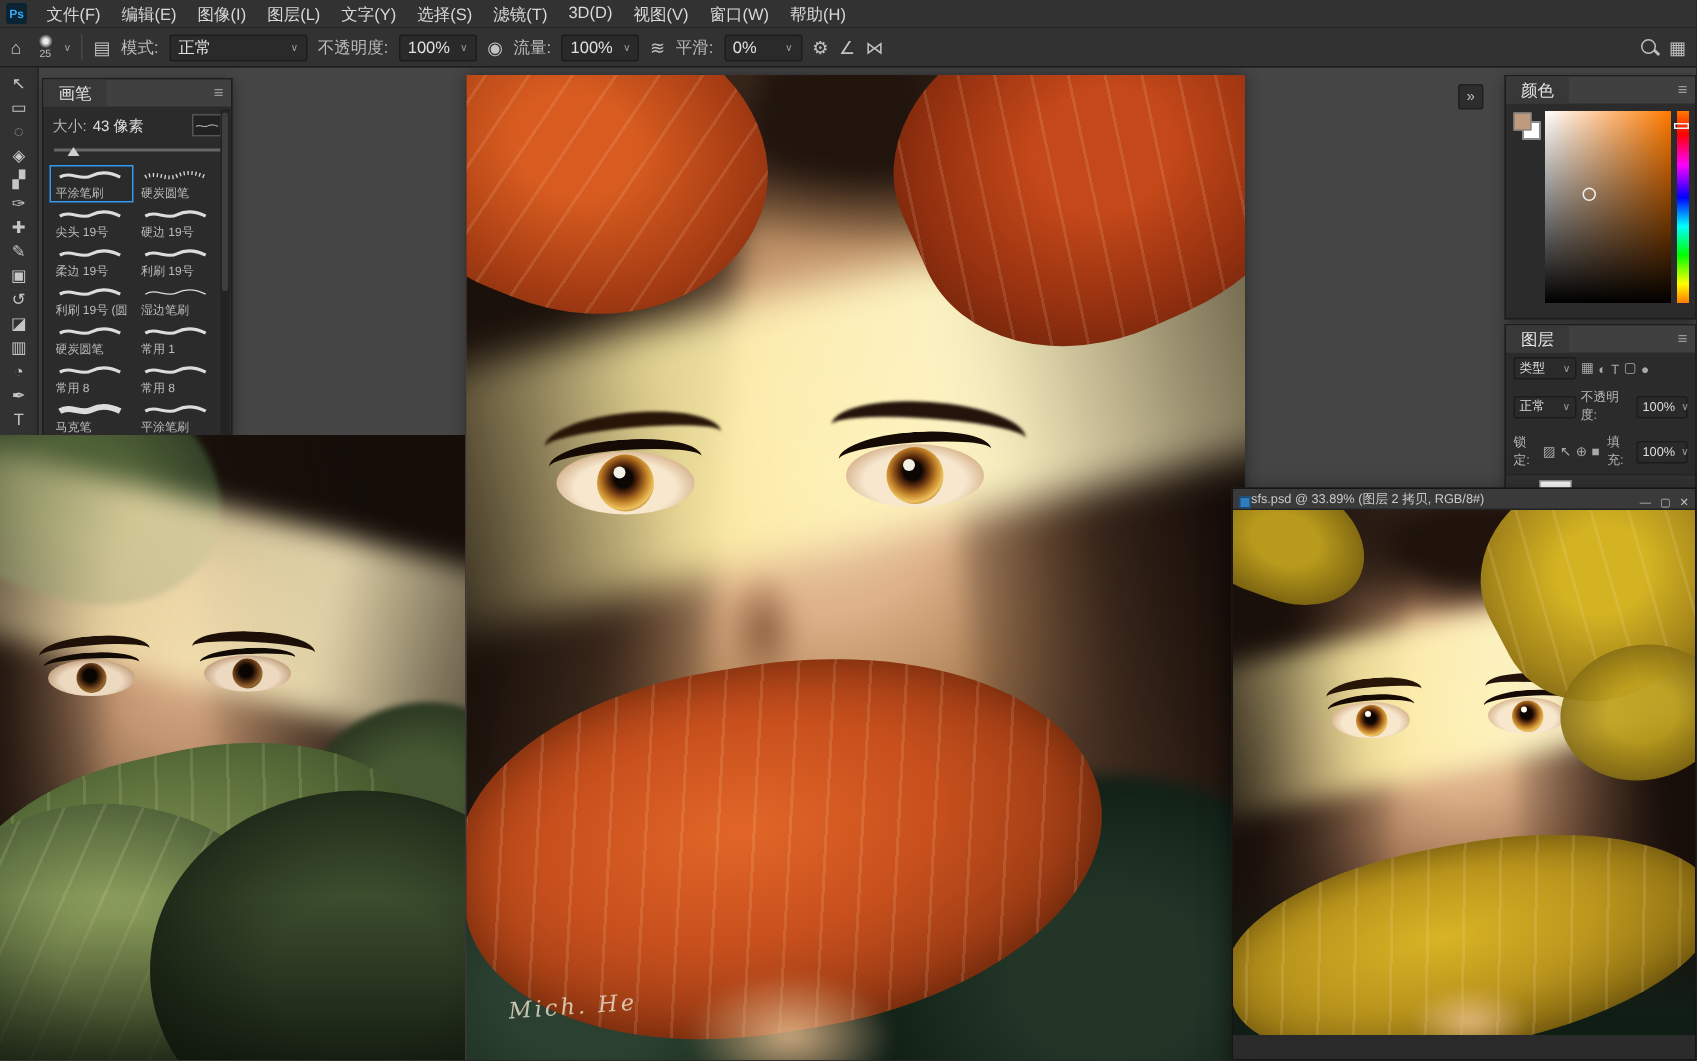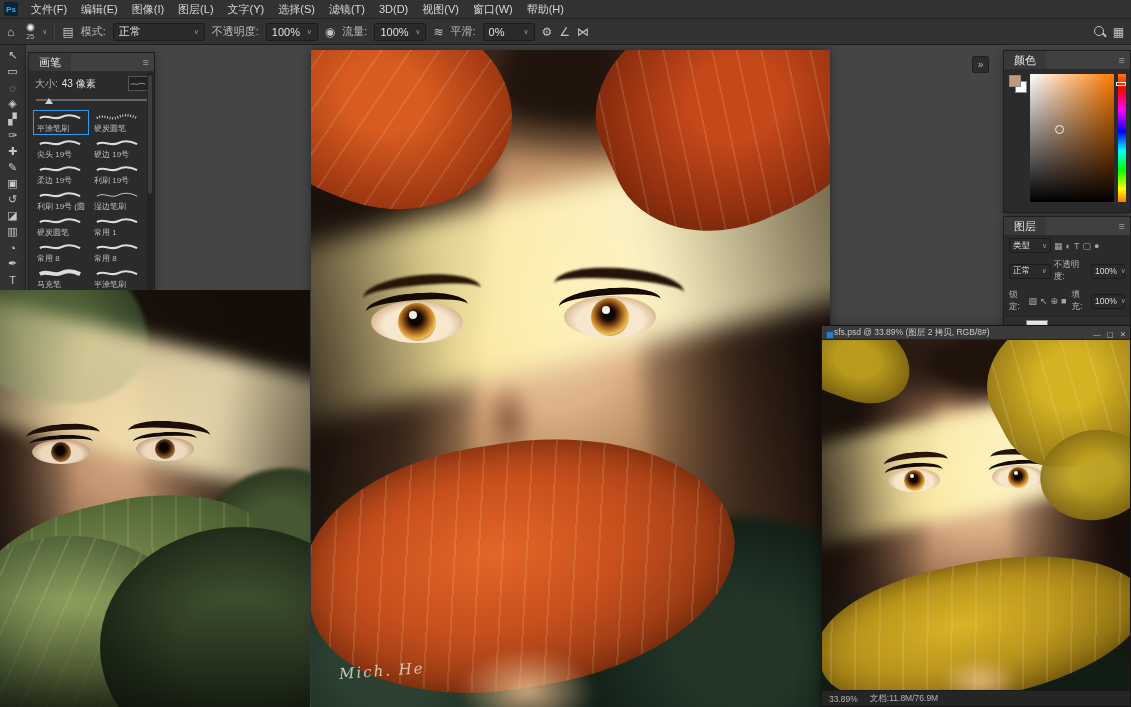--- a/index.html
+++ b/index.html
@@ -500,19 +500,15 @@
           </div>
         <div class="blob fp-lash"></div>
       </div>
       <div class="blob fp-teal"></div>
       <div class="blob fp-leaf-mouth vein"></div>
       <div class="blob fp-chin"></div>
       <div class="blob fp-leaf-tr vein"></div>
       <div class="blob fp-leaf-tr2"></div>
       <div class="blob fp-leaf-tl"></div>
     </div>
-    <div class="fw-status">
-      <span>33.89%</span>
-      <span>文档:11.8M/76.9M</span>
-    </div>
   </div>
 
 </div>
 
 </body></html>

